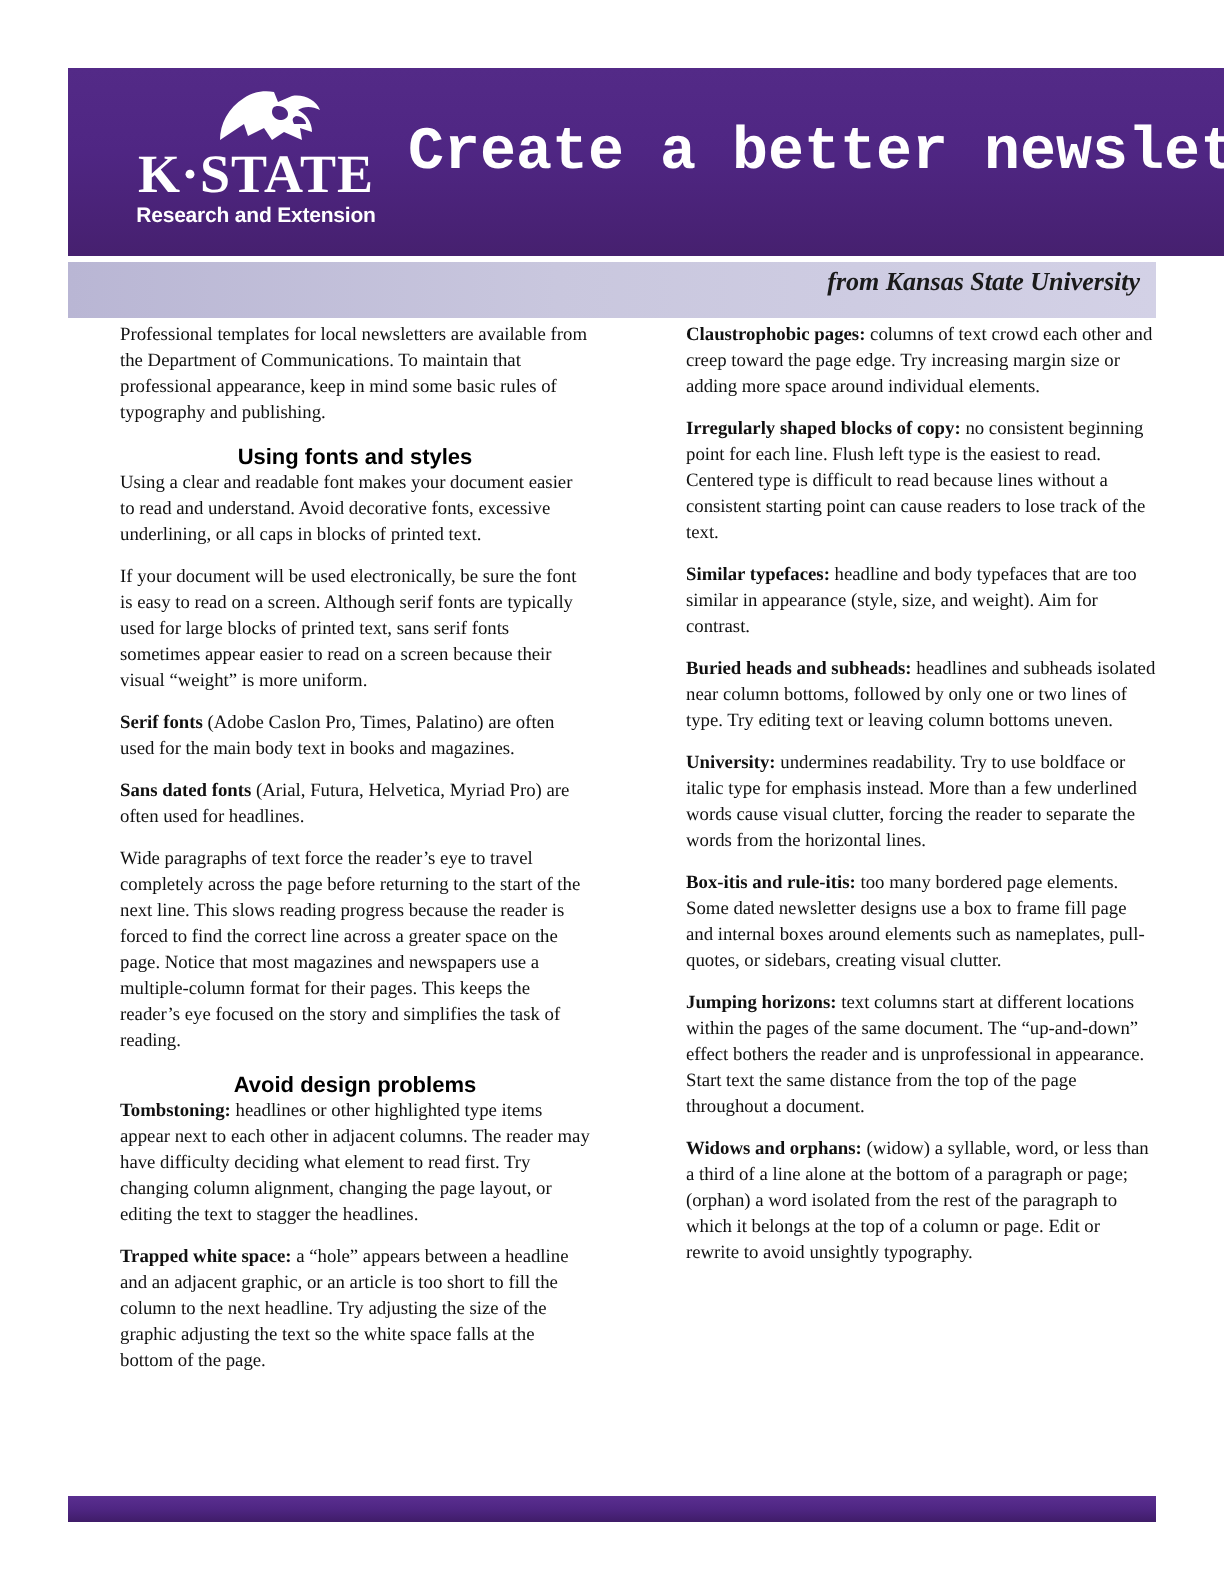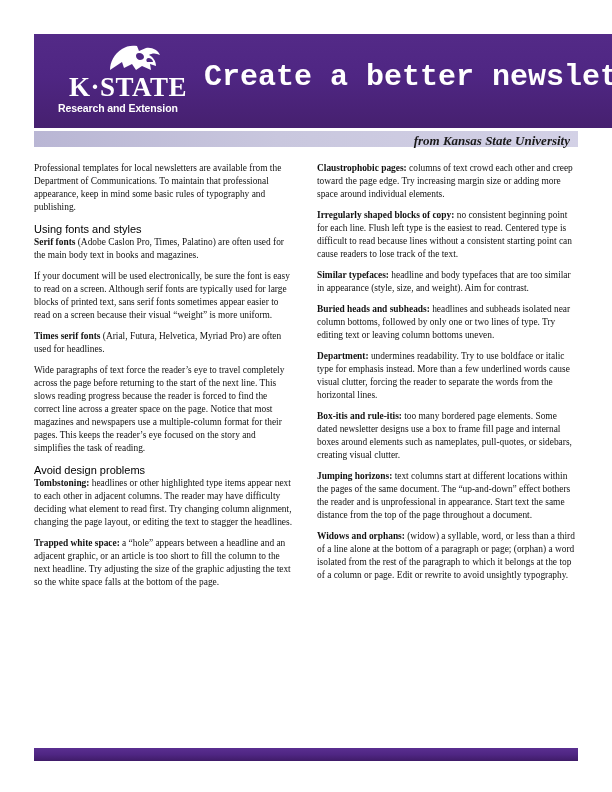--- a/index.html
+++ b/index.html
@@ -60,20 +60,21 @@
     font-size: 27px;
     letter-spacing: 0.5px;
     line-height: 28px;
     white-space: nowrap;
   }
   .kstate-sub {
     position: absolute;
     left: 0;
     top: 58px;
     width: 140px;
+    text-align: center;
     color: #ffffff;
     font-family: "Liberation Sans", "DejaVu Sans", sans-serif;
     font-weight: bold;
     font-size: 10.5px;
     letter-spacing: -0.1px;
     white-space: nowrap;
   }
   .banner-title {
     position: absolute;
     left: 170px;
@@ -87,21 +88,21 @@
     line-height: 30px;
     white-space: nowrap;
   }
 
   
   .subband {
     position: absolute;
     left: 34px;
     top: 131px;
     width: 544px;
-    height: 16px;
+    height: 28px;
     background: linear-gradient(90deg, #b9b6d4 0%, #c9c7de 45%, #d3d1e6 100%);
   }
   .subband-text {
     position: absolute;
     right: 8px;
     top: 2px;
     font-family: "Liberation Serif", "DejaVu Serif", serif;
     font-style: italic;
     font-weight: bold;
     font-size: 13px;
@@ -115,36 +116,38 @@
     left: 34px;
     top: 162px;
     width: 544px;
     height: 565px;
     display: flex;
     gap: 22px;
   }
   .col {
     width: 261px;
     box-sizing: border-box;
+    margin-left: 26px;
   }
   .col p {
     margin: 0 0 8px 0;
     font-family: "Liberation Serif", "DejaVu Serif", serif;
     font-size: 9.4px;
     line-height: 13.0px;
     text-align: left;
     color: #111111;
   }
   .col h2 {
     margin: 2px 0 0 0;
     font-family: "Liberation Sans", "DejaVu Sans", sans-serif;
-    font-weight: normal;
+    font-weight: bold;
     font-size: 11px;
     line-height: 14px;
     color: #000000;
+    text-align: center;
   }
   .lead {
     font-weight: bold;
     text-align: center;
   }
 
   
   .footer-text {
     position: absolute;
     left: 34px;
@@ -187,34 +190,35 @@
   </div>
 
   <div class="subband">
     <div class="subband-text">from Kansas State University</div>
   </div>
 
   <div class="columns">
     <div class="col" id="col-left">
         <p>Professional templates for local newsletters are available from the Department of Communications. To maintain that professional appearance, keep in mind some basic rules of typography and publishing.</p>
         <h2>Using fonts and styles</h2>
+        <p>Using a clear and readable font makes your document easier to read and understand. Avoid decorative fonts, excessive underlining, or all caps in blocks of printed text.</p>
+        <p>If your document will be used electronically, be sure the font is easy to read on a screen. Although serif fonts are typically used for large blocks of printed text, sans serif fonts sometimes appear easier to read on a screen because their visual “weight” is more uniform.</p>
         <p><span class="lead">Serif fonts</span><span> (Adobe Caslon Pro, Times, Palatino) are often used for the main body text in books and magazines.</span></p>
-        <p>If your document will be used electronically, be sure the font is easy to read on a screen. Although serif fonts are typically used for large blocks of printed text, sans serif fonts sometimes appear easier to read on a screen because their visual “weight” is more uniform.</p>
-        <p><span class="lead">Times serif fonts</span><span> (Arial, Futura, Helvetica, Myriad Pro) are often used for headlines.</span></p>
+        <p><span class="lead">Sans dated fonts</span><span> (Arial, Futura, Helvetica, Myriad Pro) are often used for headlines.</span></p>
         <p>Wide paragraphs of text force the reader’s eye to travel completely across the page before returning to the start of the next line. This slows reading progress because the reader is forced to find the correct line across a greater space on the page. Notice that most magazines and newspapers use a multiple-column format for their pages. This keeps the reader’s eye focused on the story and simplifies the task of reading.</p>
         <h2>Avoid design problems</h2>
         <p><span class="lead">Tombstoning:</span><span> headlines or other highlighted type items appear next to each other in adjacent columns. The reader may have difficulty deciding what element to read first. Try changing column alignment, changing the page layout, or editing the text to stagger the headlines.</span></p>
         <p><span class="lead">Trapped white space:</span><span> a “hole” appears between a headline and an adjacent graphic, or an article is too short to fill the column to the next headline. Try adjusting the size of the graphic adjusting the text so the white space falls at the bottom of the page.</span></p>
       </div>
     <div class="col" id="col-right">
         <p><span class="lead">Claustrophobic pages:</span><span> columns of text crowd each other and creep toward the page edge. Try increasing margin size or adding more space around individual elements.</span></p>
         <p><span class="lead">Irregularly shaped blocks of copy:</span><span> no consistent beginning point for each line. Flush left type is the easiest to read. Centered type is difficult to read because lines without a consistent starting point can cause readers to lose track of the text.</span></p>
         <p><span class="lead">Similar typefaces:</span><span> headline and body typefaces that are too similar in appearance (style, size, and weight). Aim for contrast.</span></p>
         <p><span class="lead">Buried heads and subheads:</span><span> headlines and subheads isolated near column bottoms, followed by only one or two lines of type. Try editing text or leaving column bottoms uneven.</span></p>
-        <p><span class="lead">Department:</span><span> undermines readability. Try to use boldface or italic type for emphasis instead. More than a few underlined words cause visual clutter, forcing the reader to separate the words from the horizontal lines.</span></p>
+        <p><span class="lead">University:</span><span> undermines readability. Try to use boldface or italic type for emphasis instead. More than a few underlined words cause visual clutter, forcing the reader to separate the words from the horizontal lines.</span></p>
         <p><span class="lead">Box-itis and rule-itis:</span><span> too many bordered page elements. Some dated newsletter designs use a box to frame fill page and internal boxes around elements such as nameplates, pull-quotes, or sidebars, creating visual clutter.</span></p>
         <p><span class="lead">Jumping horizons:</span><span> text columns start at different locations within the pages of the same document. The “up-and-down” effect bothers the reader and is unprofessional in appearance. Start text the same distance from the top of the page throughout a document.</span></p>
         <p><span class="lead">Widows and orphans:</span><span> (widow) a syllable, word, or less than a third of a line alone at the bottom of a paragraph or page; (orphan) a word isolated from the rest of the paragraph to which it belongs at the top of a column or page. Edit or rewrite to avoid unsightly typography.</span></p>
       </div>
   </div>
 
   <div class="footer-bar"></div>
 
 </div>
 

